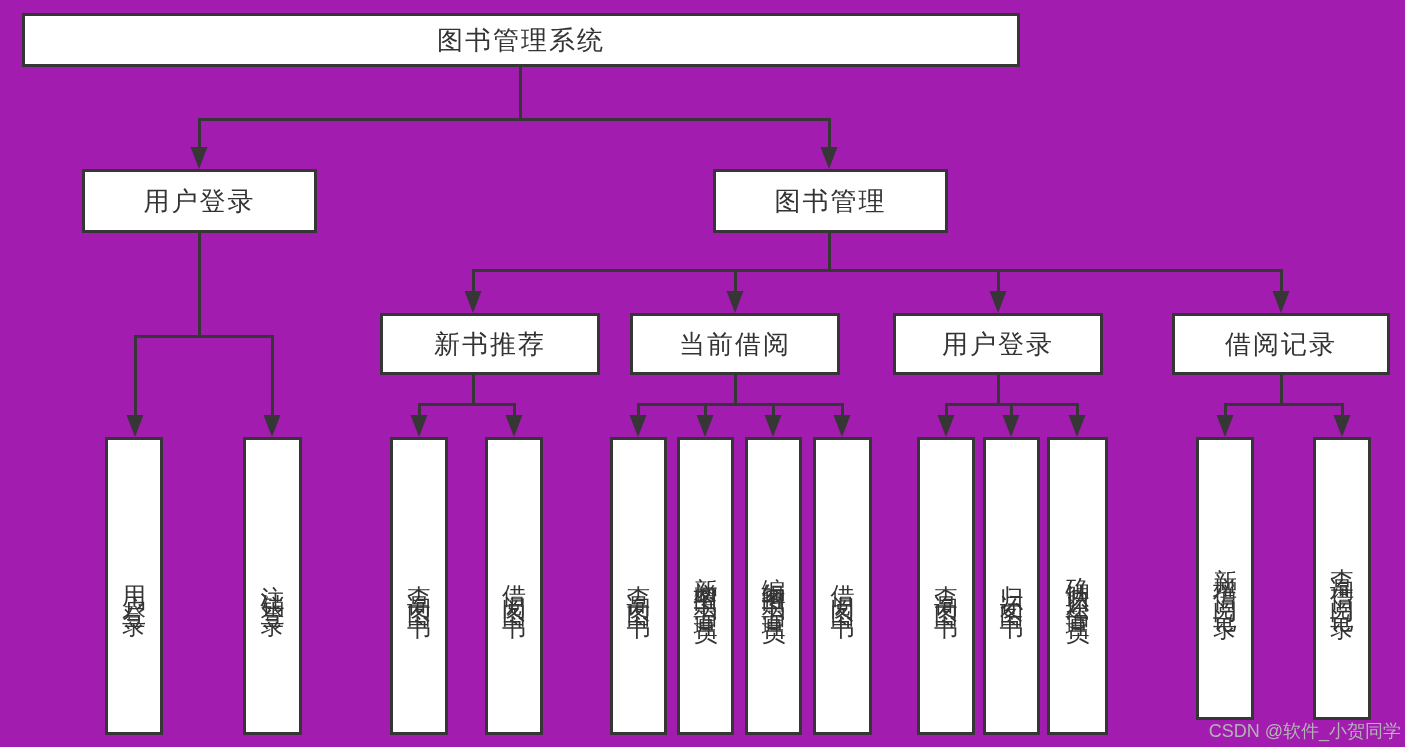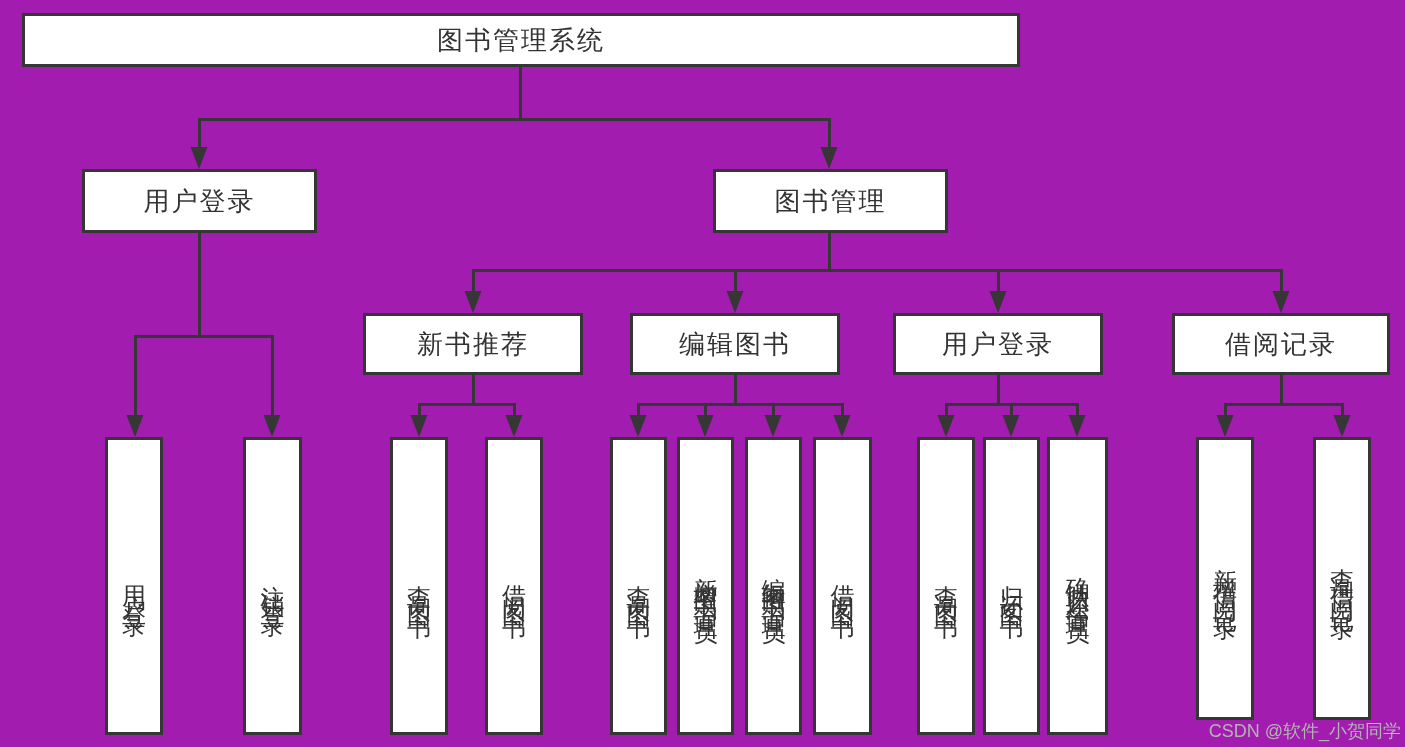--- a/index.html
+++ b/index.html
@@ -94,22 +94,22 @@
         <polygon points="1216.5,415 1233.5,415 1225,437" fill="#363636"></polygon>
         <polygon points="1333.5,415 1350.5,415 1342,437" fill="#363636"></polygon>
       </g>
   </svg>
 
   <div class="node hbox" style="left:22px; top:13px; width:998px; height:54px;">图书管理系统</div>
 
   <div class="node hbox" style="left:82px; top:169px; width:235px; height:64px;">用户登录</div>
   <div class="node hbox" style="left:698px; top:169px; width:235px; height:64px;margin-left:15px;">图书管理</div>
 
-  <div class="node hbox" style="left:363px; top:313px; width:220px; height:62px;">新书推荐</div>
-  <div class="node hbox" style="left:630px; top:313px; width:210px; height:62px;">编辑图书</div>
+  <div class="node hbox" style="left:380px; top:313px; width:220px; height:62px;">新书推荐</div>
+  <div class="node hbox" style="left:630px; top:313px; width:210px; height:62px;">当前借阅</div>
   <div class="node hbox" style="left:893px; top:313px; width:210px; height:62px;">用户登录</div>
   <div class="node hbox" style="left:1172px; top:313px; width:218px; height:62px;">借阅记录</div>
 
   <div class="node vbox" style="left:105px; top:437px; width:58px; height:298px;">
     <span class="vlabel" style="letter-spacing: 10px;">用户登录</span>
   </div>
   <div class="node vbox" style="left:243px; top:437px; width:59px; height:298px;">
     <span class="vlabel" style="letter-spacing: 10px;">注销登录</span>
   </div>
 

